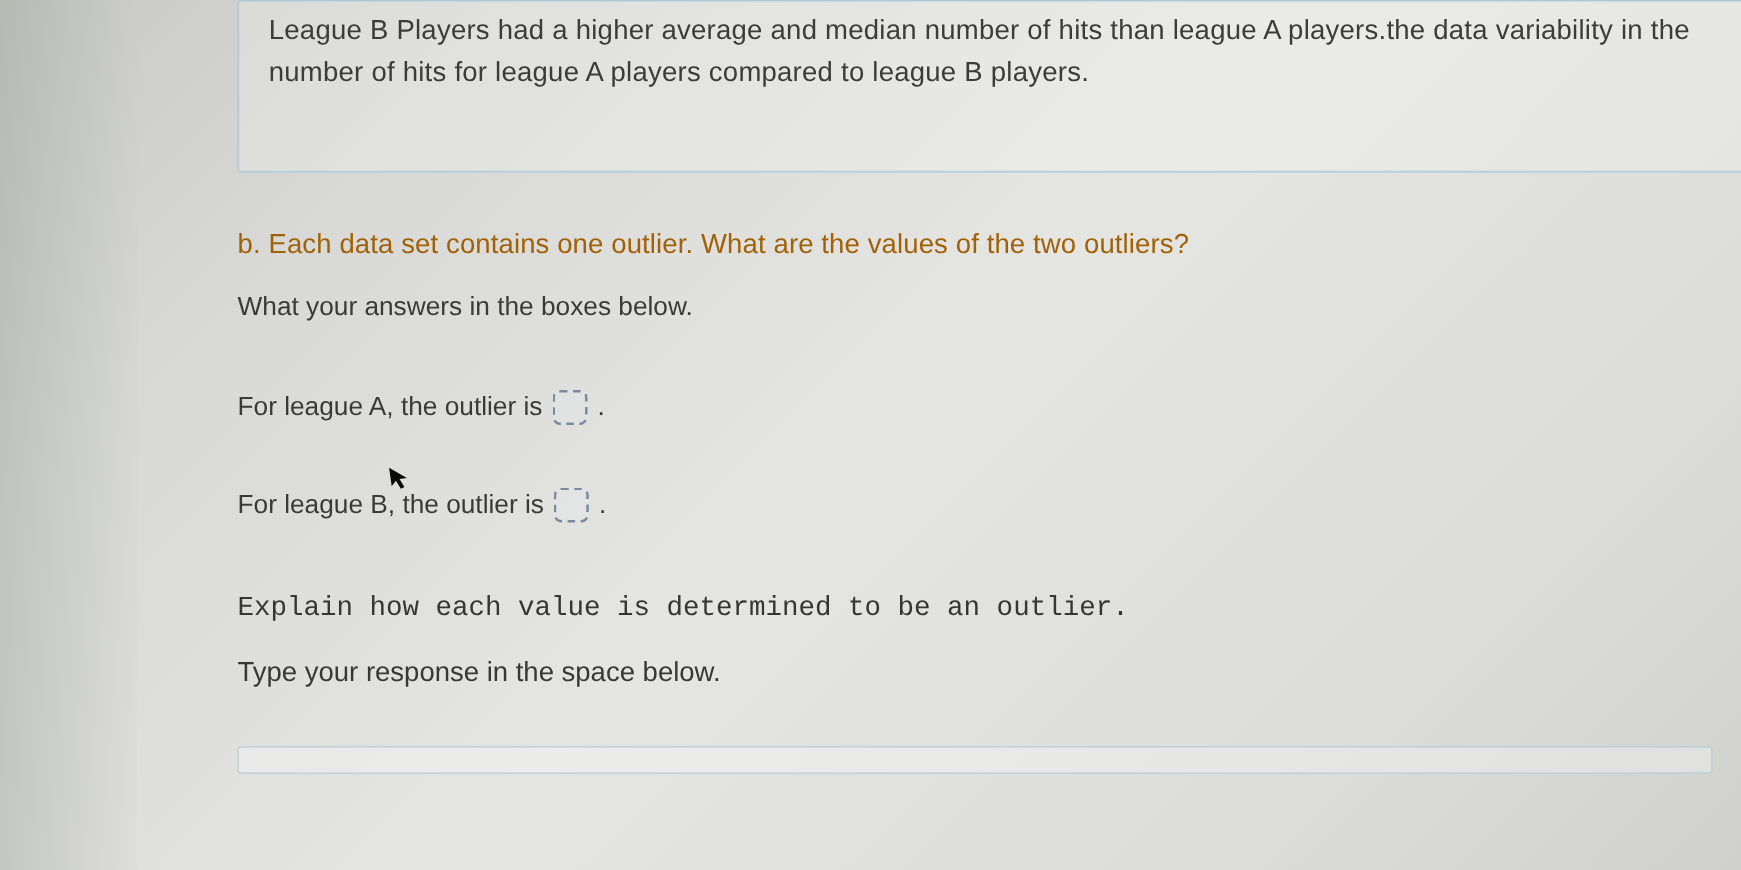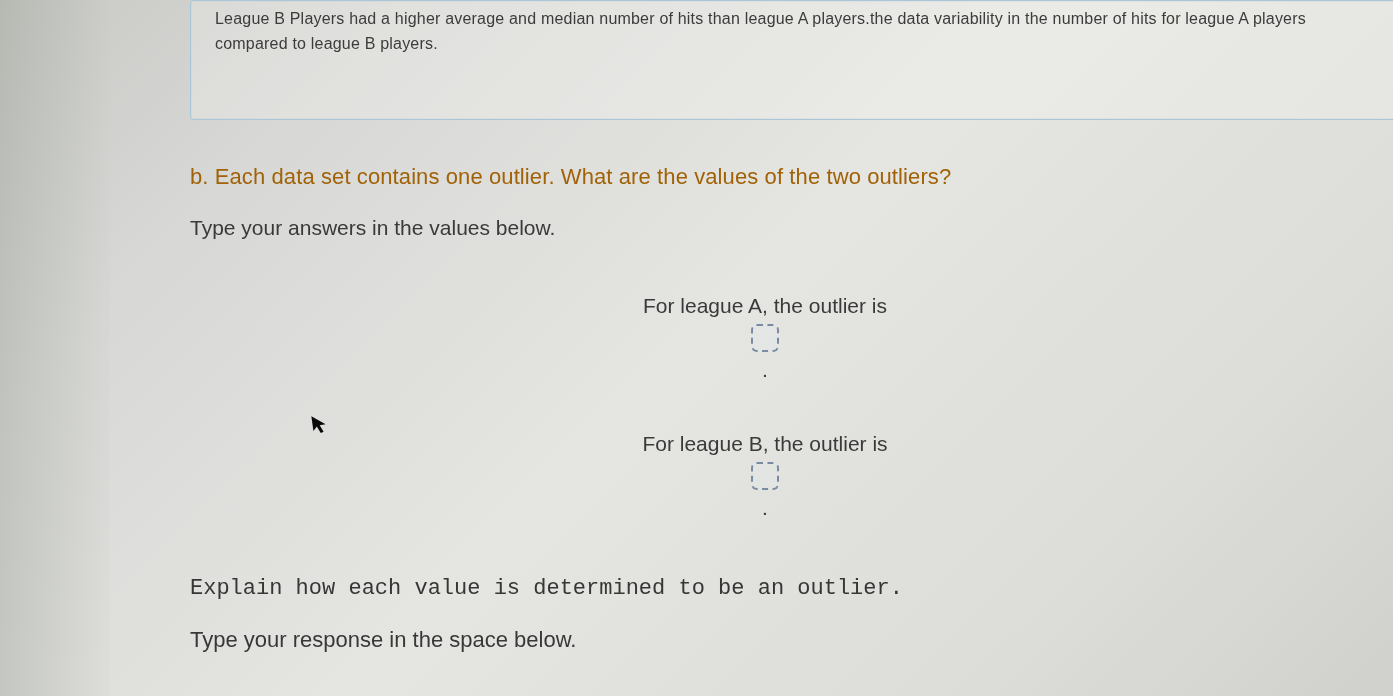--- a/index.html
+++ b/index.html
@@ -31,21 +31,21 @@
   .response-box {
     border: 1px solid #a9c7d9;
     border-radius: 3px;
     background: rgba(250,250,248,0.25);
     padding: 6px 24px 62px 24px;
     margin-right: 0;
     width: 1210px;
     box-shadow: 0 0 0 1px rgba(180,200,210,0.2) inset;
   }
   .prev-answer {
-    font-size: 16px;
+    font-size: 22px;
     line-height: 1.55;
     color: #3c3c3c;
     letter-spacing: 0.2px;
   }
   .section {
     margin-top: 44px;
     width: 1150px;
   }
   .q-line {
     font-size: 22px;
@@ -59,21 +59,20 @@
     margin-bottom: 54px;
   }
   .fill-line {
     font-size: 21px;
     color: #3a3a3a;
     margin-bottom: 50px;
     display: flex;
     align-items: center;
     gap: 6px;
     position: relative;
-    flex-direction: column;
   }
   .fill-box {
     display: inline-block;
     width: 28px;
     height: 28px;
     border: 2px dashed #7a8aa0;
     border-radius: 6px;
     background: rgba(230,235,240,0.3);
     vertical-align: middle;
     margin: 0 2px;
@@ -113,21 +112,21 @@
 <body>
 
 <div class="page">
 
   <div class="response-box">
     <div class="prev-answer">League B Players had a higher average and median number of hits than league A players.the data variability in the number of hits for league A players compared to league B players.</div>
   </div>
 
   <div class="section">
     <div class="q-line">b. Each data set contains one outlier. What are the values of the two outliers?</div>
-    <div class="instr">Type your answers in the values below.</div>
+    <div class="instr">What your answers in the boxes below.</div>
 
     <div class="fill-line">
       <span>For league A, the outlier is</span>
       <span class="fill-box"></span>
       <span class="period">.</span>
     </div>
 
     <div class="fill-line" style="margin-bottom:56px;">
       <span class="cursor">
         <svg width="18" height="22" viewBox="0 0 18 22">

